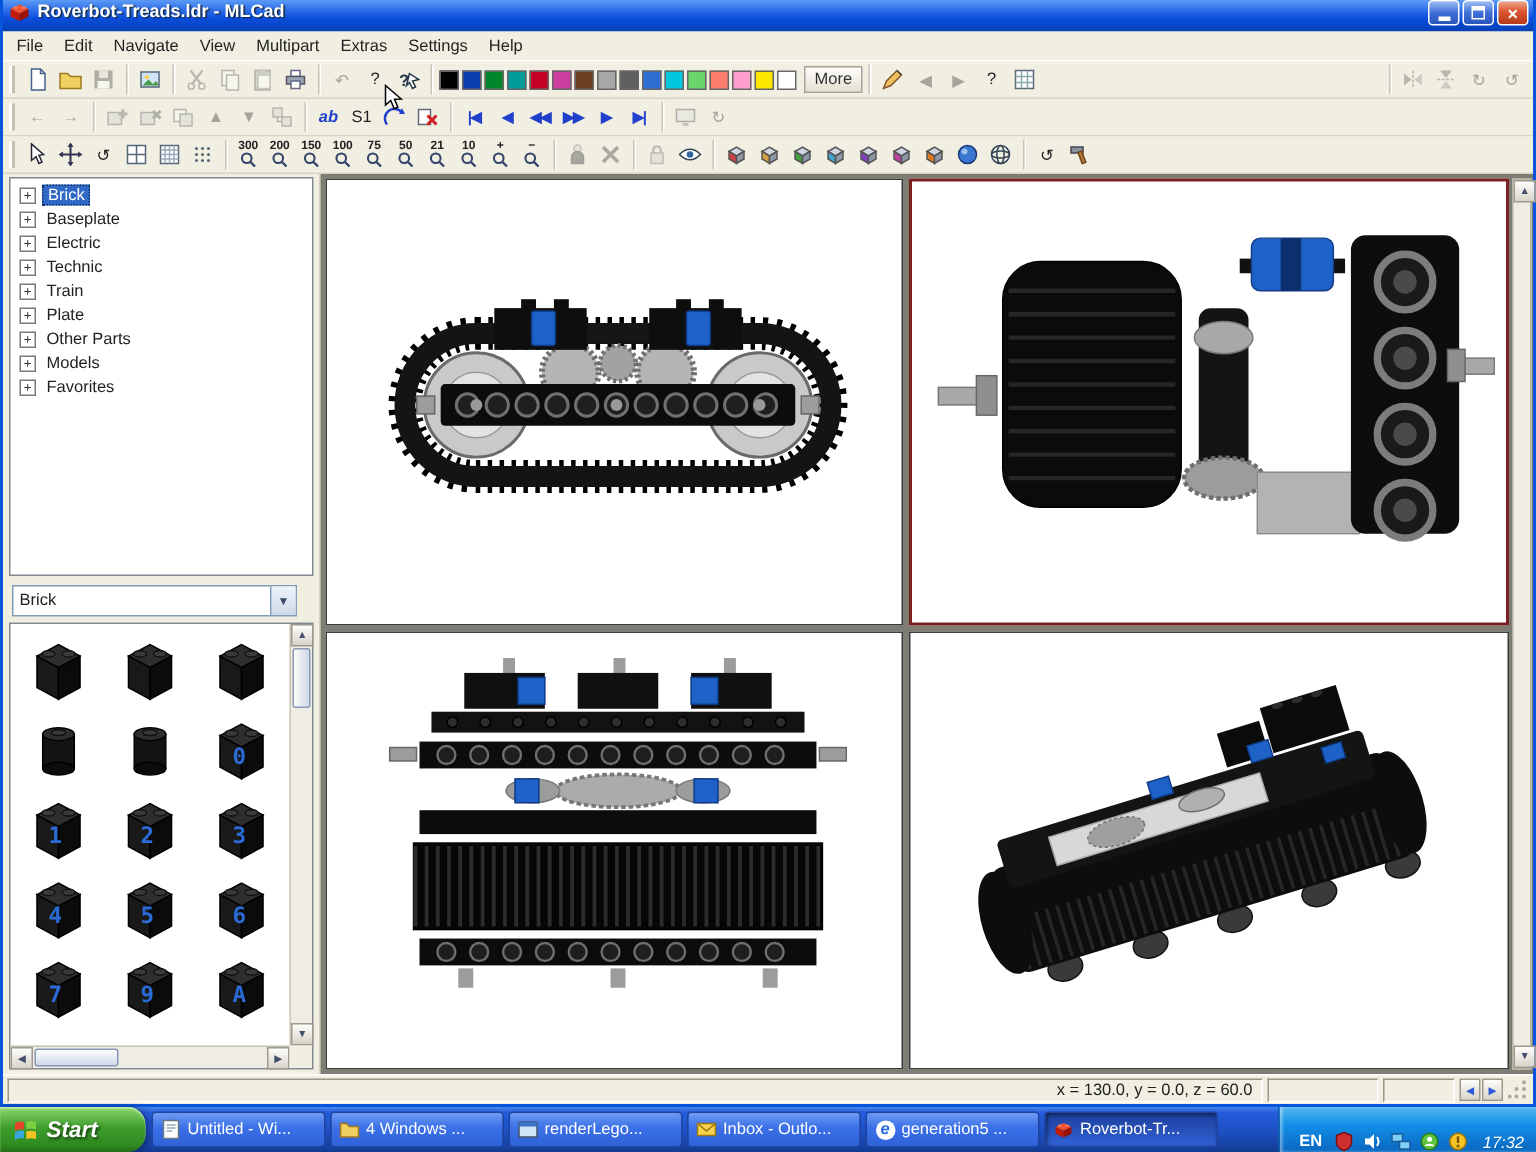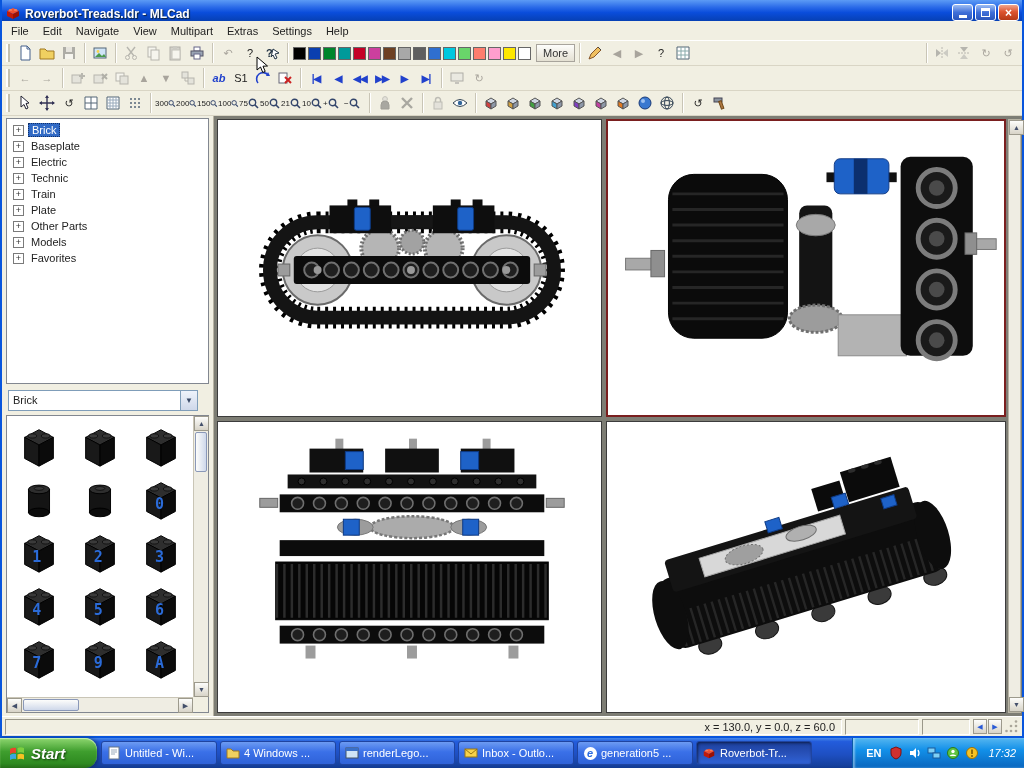--- a/index.html
+++ b/index.html
@@ -2,21 +2,21 @@
 <html><head>
 <meta charset="utf-8">
 <style>
   *{margin:0;padding:0;box-sizing:border-box;}
   html,body{width:1024px;height:768px;overflow:hidden;font-family:"Liberation Sans",sans-serif;font-size:11px;color:#222;}
   .screen{position:relative;width:1024px;height:768px;background:#000;}
 
   
   .window{position:absolute;left:0;top:0;width:1024px;height:738px;display:flex;flex-direction:column;
     border-left:2px solid #0855dd;border-right:2px solid #0855dd;border-bottom:2px solid #0855dd;background:#f1efe2;}
-  .titlebar{height:21px;display:flex;align-items:flex-end;gap:4px;padding:0 3px;
+  .titlebar{height:21px;display:flex;align-items:flex-start;gap:4px;padding:0 3px;
     background:linear-gradient(#5c9bf5,#2a6ae8 35%,#0a4ddb 60%,#0640b4);}
   .titlebar .title{flex:1;color:#fff;font-weight:bold;font-size:12px;text-shadow:1px 1px 1px #123;white-space:nowrap;overflow:hidden;}
   .winbtns{display:flex;gap:2px;}
   .winbtn{width:21px;height:17px;border:1px solid #fff;border-radius:3px;display:flex;align-items:center;justify-content:center;
     color:#fff;font-size:12px;font-weight:bold;background:linear-gradient(#9dbdf3,#3f6fd8 50%,#2a55bb);}
   .winbtn.close{background:linear-gradient(#f0a58c,#dd5430 45%,#b53a18);}
   .min-glyph{width:8px;height:3px;background:#fff;margin-top:8px;}
   .max-glyph{width:9px;height:9px;border:1px solid #fff;border-top:3px solid #fff;}
 
   .menubar{height:20px;display:flex;align-items:stretch;background:#f1efe2;border-bottom:1px solid #fff;padding-left:2px;}
@@ -27,21 +27,21 @@
   .sep{width:1px;height:20px;background:#c9c5b6;margin:0 4px;box-shadow:1px 0 0 #fff;flex:none;}
   .tbtn{min-width:22px;height:22px;display:flex;align-items:center;justify-content:center;border:1px solid transparent;border-radius:2px;font-size:11px;flex:none;}
   .tbtn.dis{color:#a8a49c;}
   .tbtn.dis svg{opacity:.42;filter:grayscale(1);}
   .tbtn.blue{color:#2141cc;font-weight:bold;letter-spacing:-1px;font-size:10px;}
   .tbtn.ab{color:#2141cc;font-style:italic;font-weight:bold;}
   .i{width:16px;height:16px;display:block;}
   .swatch{width:13px;height:13px;border:1px solid #666;margin:1px;flex:none;}
   .more-btn{font-size:11px;color:#333;border:1px solid #a8a49c;background:linear-gradient(#fdfdfb,#e4e0d2);padding:2px 6px;margin-left:4px;flex:none;}
   .push-right{margin-left:auto;}
-  .zbtn{width:21px;height:23px;display:flex;align-items:center;justify-content:flex-start;flex:none;}
+  .zbtn{width:21px;height:23px;display:flex;flex-direction:column;align-items:center;justify-content:flex-start;flex:none;font-weight:bold;}
   .zbtn .zl{font-size:8px;line-height:9px;color:#222;}
   .mag{width:11px;height:11px;display:block;}
 
   
   .workspace{flex:1;display:flex;min-height:0;}
   .leftpanel{width:212px;flex:none;display:flex;flex-direction:column;background:#f1efe2;border-right:1px solid #b8b4a4;min-height:0;}
   .tree{flex:none;height:266px;margin:2px 4px 0 4px;background:#fff;border:1px solid #828790;padding:3px 0;overflow:hidden;}
   .titem{display:flex;align-items:center;height:16px;padding-left:6px;gap:4px;}
   .exp{width:11px;height:11px;flex:none;border:1px solid #7a7a7a;background:#fff;font-size:9px;line-height:9px;text-align:center;color:#333;}
   .exp.none{border:none;background:transparent;}
@@ -88,21 +88,21 @@
     background:linear-gradient(#8ed770,#3f9e2e 45%,#2e8a20 85%,#256e18);border-radius:0 12px 12px 0;
     box-shadow:inset 0 1px 1px #c8f0b0, 2px 0 4px rgba(0,0,0,.35);}
   .start-button .slabel{color:#fff;font-weight:bold;font-style:italic;font-size:15px;text-shadow:1px 1px 2px #143d0c;}
   .tasks{flex:1;display:flex;align-items:center;gap:3px;padding:0 4px;min-width:0;}
   .task{flex:1;max-width:116px;height:24px;display:flex;align-items:center;gap:4px;padding:0 5px;border-radius:3px;
     background:linear-gradient(#6d9bf2,#3a70e8 45%,#2f62d8);border:1px solid #1f44a0;color:#fff;white-space:nowrap;overflow:hidden;}
   .task .tlab{overflow:hidden;text-overflow:ellipsis;font-size:11px;}
   .task.active{background:linear-gradient(#1c3f9c,#2a54bd 60%,#2f62d8);box-shadow:inset 1px 1px 3px rgba(0,0,0,.55);}
   .ticon{width:14px;height:14px;flex:none;display:flex;align-items:center;justify-content:center;}
   .eletter{width:13px;height:13px;border-radius:7px;background:#fff;color:#2a6ae0;font-weight:bold;font-size:11px;line-height:13px;text-align:center;font-style:italic;}
-  .tray{flex:none;display:flex;align-items:center;gap:5px;padding:0 8px 0 10px;
+  .tray{flex:none;display:flex;align-items:flex-end;gap:5px;padding:0 8px 0 10px;
     background:linear-gradient(#55b6f0,#1290e9 40%,#0b6cc4 90%);border-left:1px solid #0a5aa8;box-shadow:inset 2px 0 2px rgba(255,255,255,.4);}
   .tray-lang{color:#fff;font-weight:bold;font-size:11px;padding:1px 3px;}
   .tray-time{color:#fff;font-size:11px;padding-left:4px;font-style:italic;}
   .trico{width:14px;height:14px;display:block;}
 
   .cursor{position:absolute;left:256px;top:56px;z-index:60;pointer-events:none;}
 </style>
 </head>
 <body>
 

